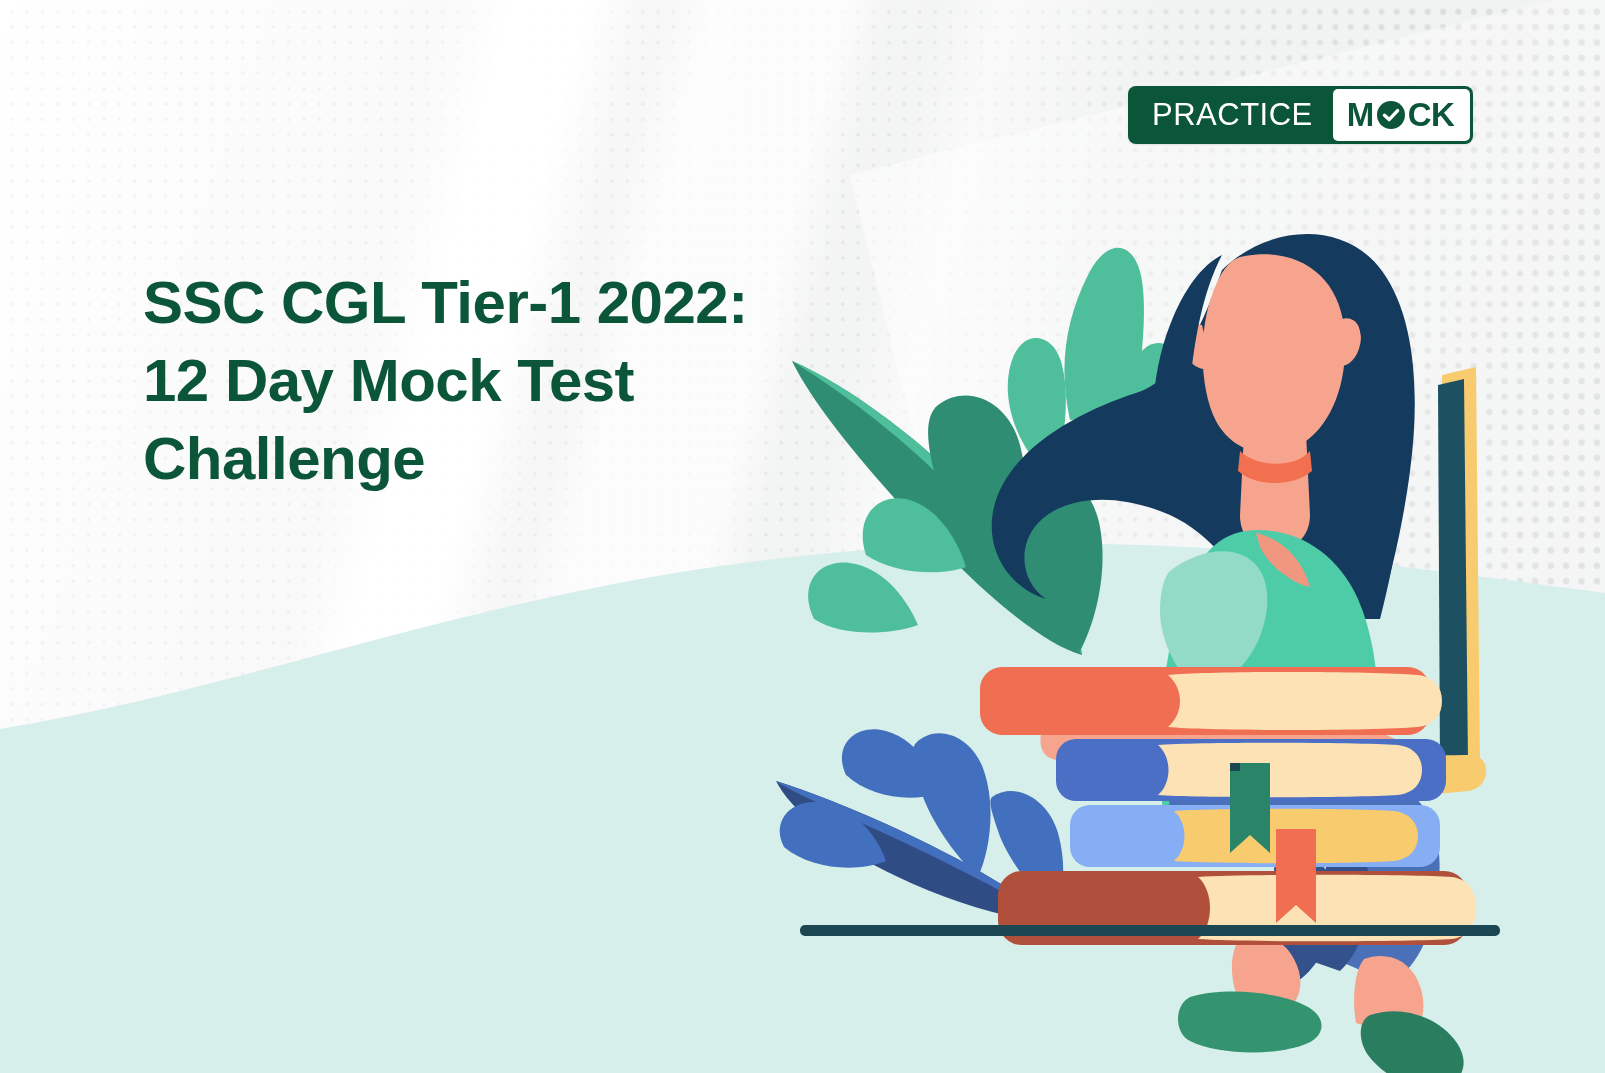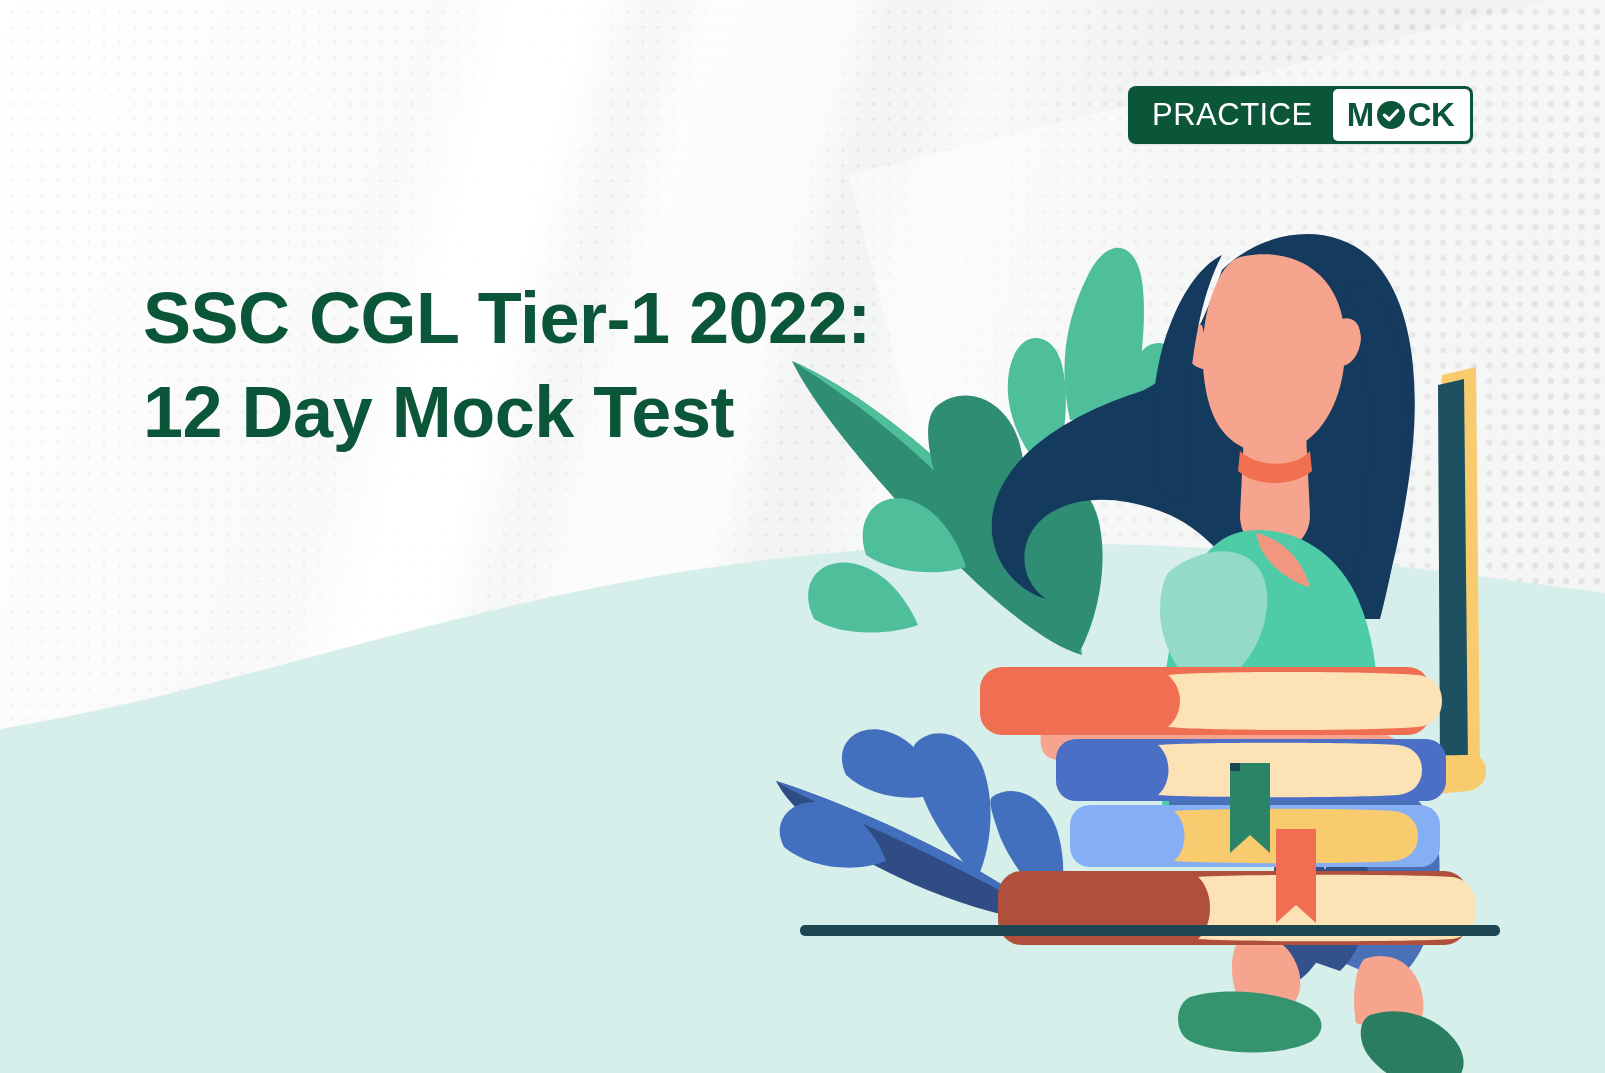--- a/index.html
+++ b/index.html
@@ -63,21 +63,21 @@
   
   .mint-blob { position: absolute; left: 0; bottom: 0; width: 1605px; height: 700px; }
 
   
   .headline {
     position: absolute;
     left: 143px;
     top: 224px;
     width: 830px;
     color: #0b5539;
-    font-size: 72px;
+    font-size: 60px;
     line-height: 1.30;
     font-weight: 800;
     letter-spacing: -0.5px;
   }
   .headline .ln { display: block; white-space: pre; }
 
   
   .logo {
     position: absolute;
     left: 1128px;
@@ -129,20 +129,21 @@
   <div class="bg-streaks"></div>
   <div class="bg-corner"></div>
 
   <svg class="mint-blob" viewBox="0 0 1605 700" preserveAspectRatio="none">
     <path d="M0 356 C 230 318, 430 238, 700 196 C 960 156, 1210 168, 1420 196 C 1500 206, 1560 214, 1605 220 L1605 700 L0 700 Z" fill="#d7efeb"></path>
   </svg>
 
   <h1 class="headline">
     <span class="ln">SSC CGL Tier-1 2022:</span>
     <span class="ln">12 Day Mock Test</span>
+    <span class="ln">Challenge</span>
   </h1>
 
   <div class="logo">
     <div class="logo-left">PRACTICE</div>
     <div class="logo-right">
       <span>M</span>
       <span class="tick">
         <svg width="30" height="30" viewBox="0 0 30 30">
           <circle cx="15" cy="15" r="14" fill="#0b5539"></circle>
           <path d="M8.5 15.2 L13.1 19.6 L21.6 10.6" fill="none" stroke="#ffffff" stroke-width="3.4" stroke-linecap="round" stroke-linejoin="round"></path>

